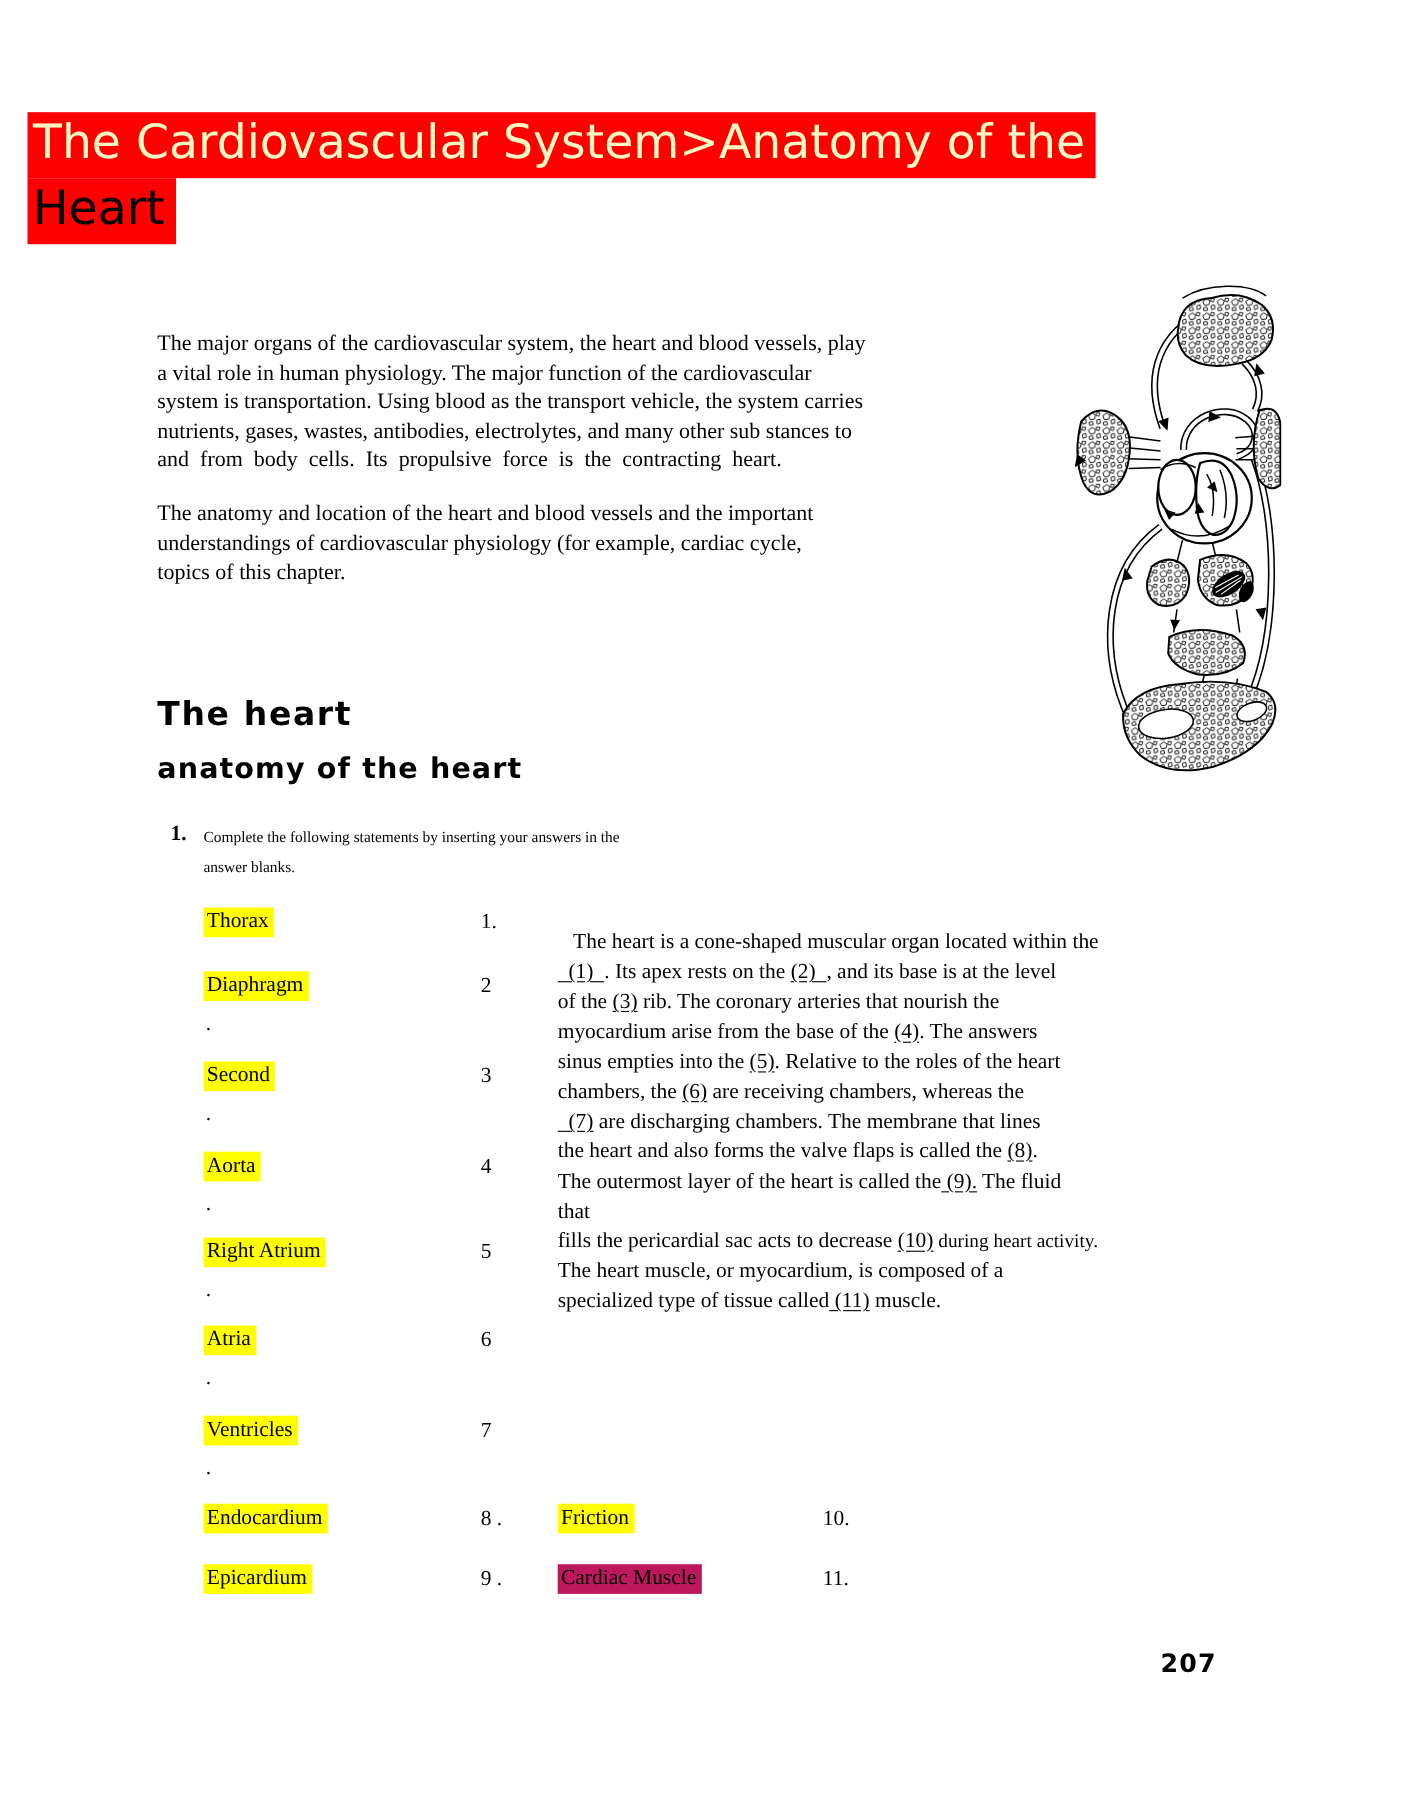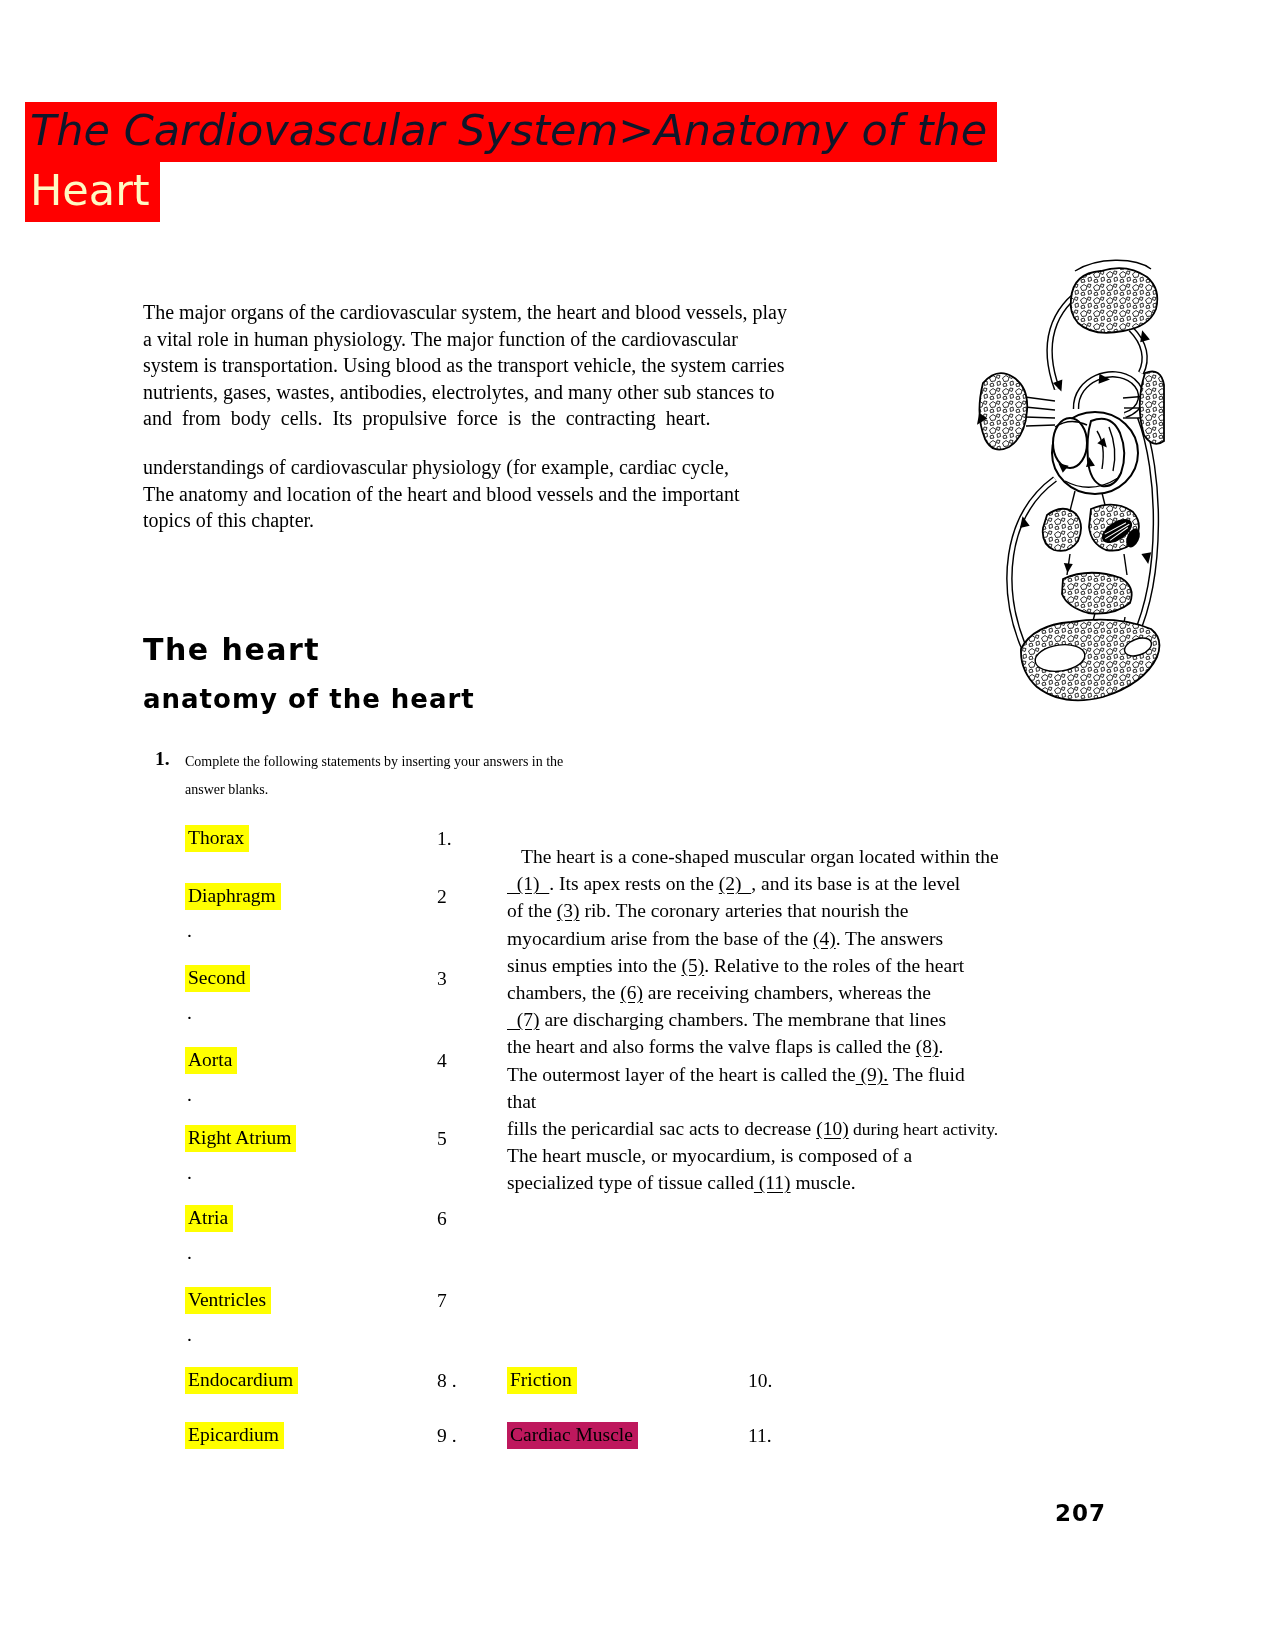--- a/index.html
+++ b/index.html
@@ -61,34 +61,34 @@
   .bed{fill:url(#cap);stroke:#000;stroke-width:1.8;}
   .hrt{fill:#fff;stroke:#000;stroke-width:2;}
   .arr{fill:#000;stroke:none;}
 </style>
 </head>
 <body>
 
 <div class="page">
 
   <h1 class="banner" style="margin:0;font-weight:400;">
-    <span class="banner-line" style="background: rgb(255, 0, 0); color: #0f172a; font-style: italic;">The Cardiovascular System&gt;Anatomy of the</span>
-    <span class="banner-line" style="background: rgb(255, 0, 0); color: #fef9c3;">Heart</span>
+    <span class="banner-line" style="background: rgb(255, 0, 0); color: #fef9c3;">The Cardiovascular System&gt;Anatomy of the</span>
+    <span class="banner-line" style="background: rgb(255, 0, 0); color: #000000;">Heart</span>
   </h1>
 
   <div class="para p1">
       <div class="tline">The major organs of the cardiovascular system, the heart and blood vessels, play</div>
       <div class="tline">a vital role in human physiology. The major function of the cardiovascular</div>
       <div class="tline">system is transportation. Using blood as the transport vehicle, the system carries</div>
       <div class="tline">nutrients, gases, wastes, antibodies, electrolytes, and many other sub stances to</div>
       <div class="tline">and from body cells. Its propulsive force is the contracting heart.</div>
     </div>
   <div class="para p2">
+      <div class="tline">The anatomy and location of the heart and blood vessels and the important</div>
       <div class="tline">understandings of cardiovascular physiology (for example, cardiac cycle,</div>
-      <div class="tline">The anatomy and location of the heart and blood vessels and the important</div>
       <div class="tline">topics of this chapter.</div>
     </div>
 
   <svg class="illu" viewBox="0 0 190 450">
     <defs>
       <pattern id="cap" patternUnits="userSpaceOnUse" width="13" height="13">
         <rect width="13" height="13" fill="#fff"></rect>
         <path d="M1.5,4 L5,1.5 L8,3.5 L7,7 L3,7.5 Z" fill="#fff" stroke="#000" stroke-width="0.8"></path>
         <path d="M9,8 L12,7 L12.5,10.5 L9.5,11.5 Z" fill="#fff" stroke="#000" stroke-width="0.8"></path>
         <path d="M2,10 L5,9 L6,12 L2.5,12.5 Z" fill="#fff" stroke="#000" stroke-width="0.8"></path>

